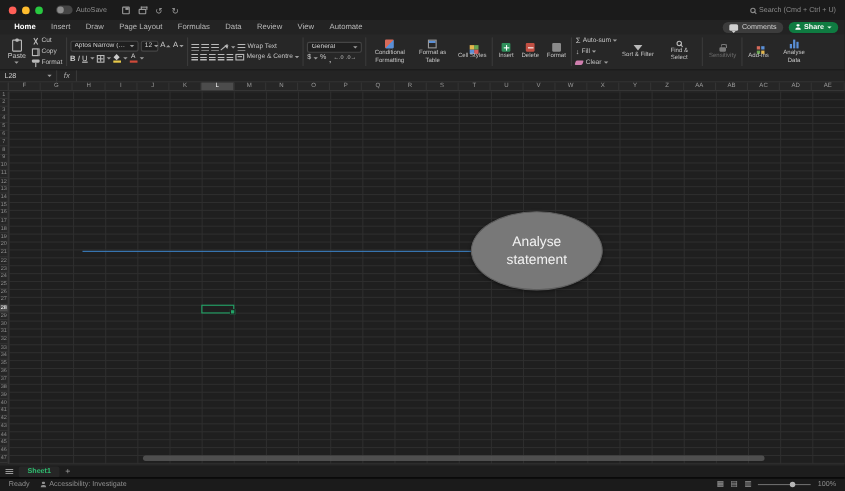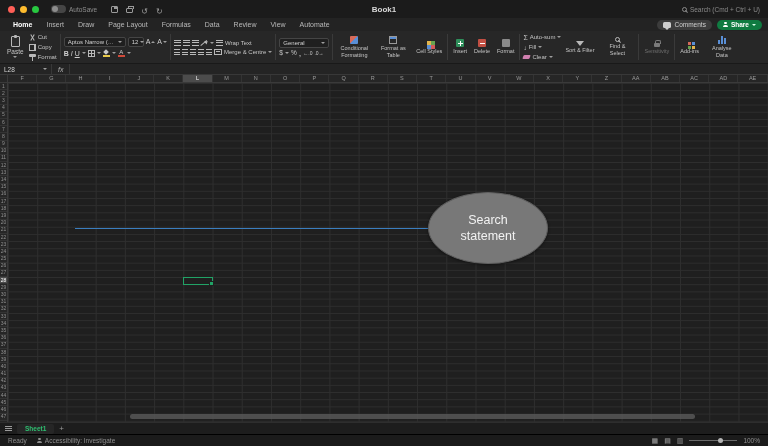--- a/index.html
+++ b/index.html
@@ -211,21 +211,20 @@
     <div class="autosave">
       <span class="toggle"></span>
       <span>AutoSave</span>
     </div>
     <div class="tb-icons">
       <span class="g-save"></span>
       <span class="g-print"></span>
       <span class="g-undo"></span>
       <span class="g-redo"></span>
     </div>
-    <div class="doc-title">Book1</div>
     <div class="search">
       <span class="g-mag"></span>
       <span>Search (Cmd + Ctrl + U)</span>
     </div>
   </div>
 
   <div class="tabrow">
     <div class="tabs">
         <div class="rtab active">Home</div>
         <div class="rtab">Insert</div>
@@ -534,21 +533,21 @@
         <div class="row-h">42</div>
         <div class="row-h">43</div>
         <div class="row-h">44</div>
         <div class="row-h">45</div>
         <div class="row-h">46</div>
         <div class="row-h">47</div>
       </div>
     <div class="cells"></div>
     <div class="connector"></div>
     <div class="shape-ellipse">
-      <span>Search statement</span>
+      <span>Analyse statement</span>
     </div>
     <div class="selection"></div>
     <div class="hscroll"></div>
   </div>
 
   <div class="sheettabs">
     <span class="g-burger"></span>
     <div class="sheet-tab">Sheet1</div>
     <span class="add-sheet">+</span>
   </div>

